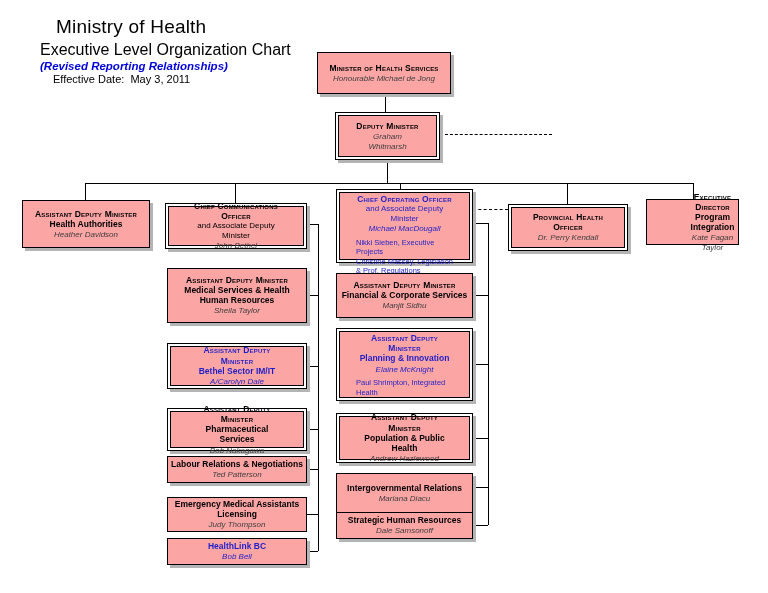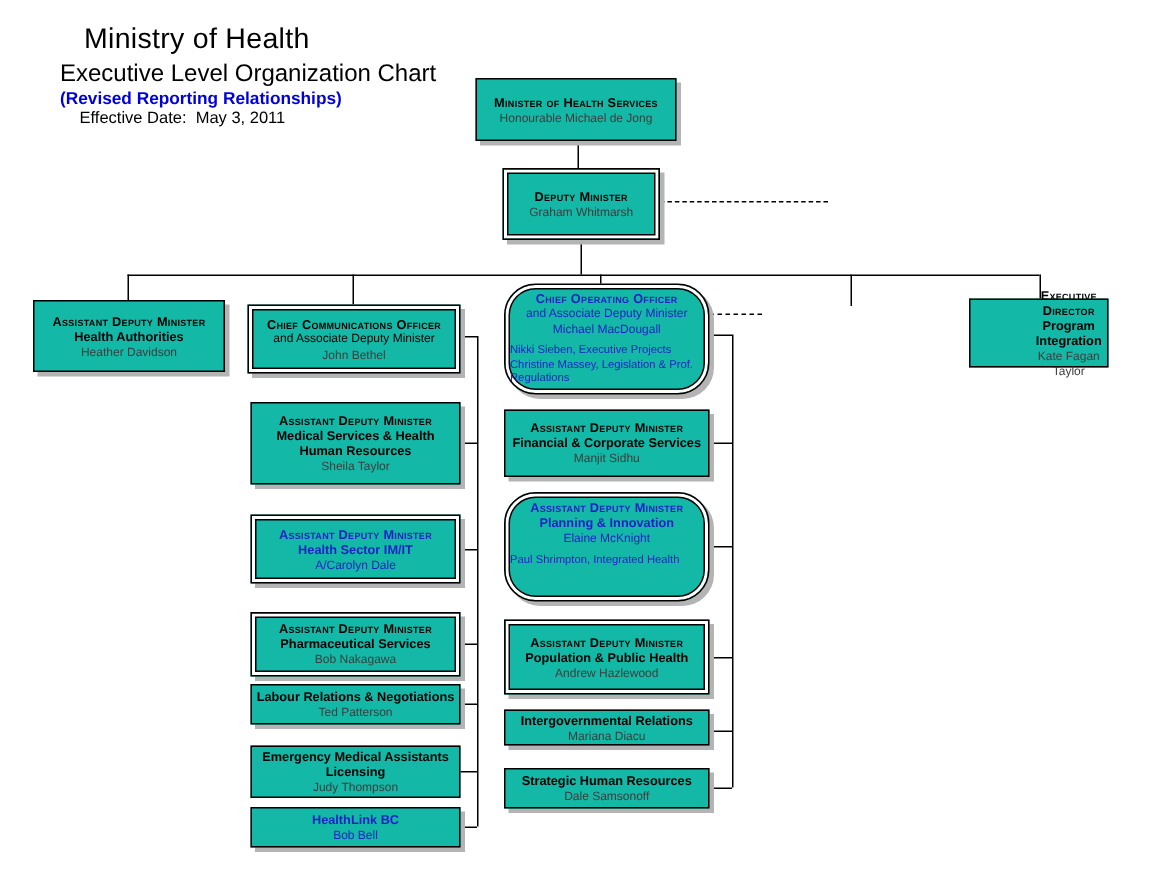--- a/index.html
+++ b/index.html
@@ -4,39 +4,39 @@
 <style>
   html,body{margin:0;padding:0;background:#ffffff;}
   #canvas{
     position:relative;width:768px;height:593px;background:#ffffff;overflow:hidden;
     font-family:"Liberation Sans","DejaVu Sans",sans-serif;color:#000;
   }
   
   #header{position:absolute;left:40px;top:16px;width:300px;}
   .h-title{font-size:19px;letter-spacing:.2px;margin-left:16px;}
   .h-sub{font-size:16px;margin-top:3px;}
-  .h-rev{font-size:11.5px;font-weight:bold;color:#0000dd;margin-top:1px;}
+  .h-rev{font-size:11.5px;font-weight:bold;font-style:italic;color:#0000dd;margin-top:1px;}
   .h-date{font-size:11px;margin-top:1px;padding-left:13px;white-space:pre-wrap;}
   
   .box{
-    position:absolute;background:#14b8a6;border:1px solid #000;box-sizing:border-box;
+    position:absolute;background:#fca5a5;border:1px solid #000;box-sizing:border-box;
     display:flex;flex-direction:column;justify-content:center;align-items:center;
     text-align:center;padding:2px 3px;line-height:1.2;
   }
   .shadow{box-shadow:3px 3px 0 #b4b4b4;}
-  .double{box-shadow:inset 0 0 0 2px #fff,inset 0 0 0 3px #000;padding:5px 3px;}
+  .double{box-shadow:inset 0 0 0 2px #fff,inset 0 0 0 3px #000;padding:5px 19px;}
   .double.shadow{box-shadow:3px 3px 0 #b4b4b4,inset 0 0 0 2px #fff,inset 0 0 0 3px #000;}
   .dashed{border:1px dashed #000;}
   .caps{font-variant:small-caps;font-weight:bold;font-size:8.5px;letter-spacing:.2px;}
   .dept{font-weight:bold;font-size:8.5px;}
   .plain{font-size:8px;}
-  .name{font-size:8px;color:#3d3d3d;margin-top:1px;}
+  .name{font-size:8px;color:#3d3d3d;margin-top:1px;font-style:italic;}
   .blue,.blue .caps,.blue .dept,.blue .plain,.blue .name{color:#1f1fc8;}
   .extras{align-self:stretch;text-align:left;font-size:7.5px;color:#1f1fc8;margin-top:4px;line-height:1.25;}
-  .topalign{justify-content:flex-start;padding-top:4px;border-radius:21px;}
+  .topalign{justify-content:flex-start;padding-top:4px;}
   
   .hl{position:absolute;height:0;border-top:1px solid #000;}
   .vl{position:absolute;width:0;border-left:1px solid #000;}
   .dash{border-top-style:dashed;}
   
   #b-minister{left:317px;top:52px;width:134px;height:42px;}
   #b-dm{left:335px;top:112px;width:105px;height:48px;}
   #b-director{left:552px;top:109px;width:98px;height:50px;}
   #b-adm-ha{left:22px;top:200px;width:128px;height:48px;}
   #b-cao{left:165px;top:203px;width:142px;height:46px;}
@@ -45,21 +45,21 @@
   #b-ed{left:646px;top:199px;width:93px;height:46px;padding-left:43px;}
   #b-med{left:167px;top:268px;width:140px;height:55px;}
   #b-imit{left:167px;top:343px;width:140px;height:46px;}
   #b-pharm{left:167px;top:408px;width:140px;height:43px;}
   #b-labour{left:167px;top:456px;width:140px;height:27px;}
   #b-ema{left:167px;top:497px;width:140px;height:35px;}
   #b-healthlink{left:167px;top:538px;width:140px;height:27px;}
   #b-fin{left:336px;top:273px;width:137px;height:45px;}
   #b-plan{left:336px;top:328px;width:137px;height:73px;}
   #b-pop{left:336px;top:413px;width:137px;height:50px;}
-  #b-inter{left:336px;top:473px;width:137px;height:24px;}
+  #b-inter{left:336px;top:473px;width:137px;height:40px;}
   #b-shr{left:336px;top:512px;width:137px;height:27px;}
 </style>
 </head>
 <body>
 
 <div id="canvas">
 
   <div id="header">
     <div class="h-title">Ministry of Health</div>
     <div class="h-sub">Executive Level Organization Chart</div>
@@ -121,37 +121,41 @@
   <div class="box double shadow topalign blue" id="b-coo">
     <div class="caps">Chief Operating Officer</div>
     <div class="plain">and Associate Deputy Minister</div>
     <div class="name">Michael MacDougall</div>
     <div class="extras">
       <div>Nikki Sieben, Executive Projects</div>
       <div>Christine Massey, Legislation &amp; Prof. Regulations</div>
     </div>
   </div>
 
+  <div class="box double shadow" id="b-pho">
+    <div class="caps">Provincial Health Officer</div>
+    <div class="name">Dr. Perry Kendall</div>
+  </div>
 
   <div class="box" id="b-ed">
     <div class="caps">Executive Director</div>
     <div class="dept">Program Integration</div>
     <div class="name">Kate Fagan Taylor</div>
   </div>
 
   <div class="box shadow" id="b-med">
     <div class="caps">Assistant Deputy Minister</div>
     <div class="dept">Medical Services &amp; Health</div>
     <div class="dept">Human Resources</div>
     <div class="name">Sheila Taylor</div>
   </div>
 
   <div class="box double shadow blue" id="b-imit">
     <div class="caps">Assistant Deputy Minister</div>
-    <div class="dept">Health Sector IM/IT</div>
+    <div class="dept">Bethel Sector IM/IT</div>
     <div class="name">A/Carolyn Dale</div>
   </div>
 
   <div class="box double shadow" id="b-pharm">
     <div class="caps">Assistant Deputy Minister</div>
     <div class="dept">Pharmaceutical Services</div>
     <div class="name">Bob Nakagawa</div>
   </div>
 
   <div class="box shadow" id="b-labour">

